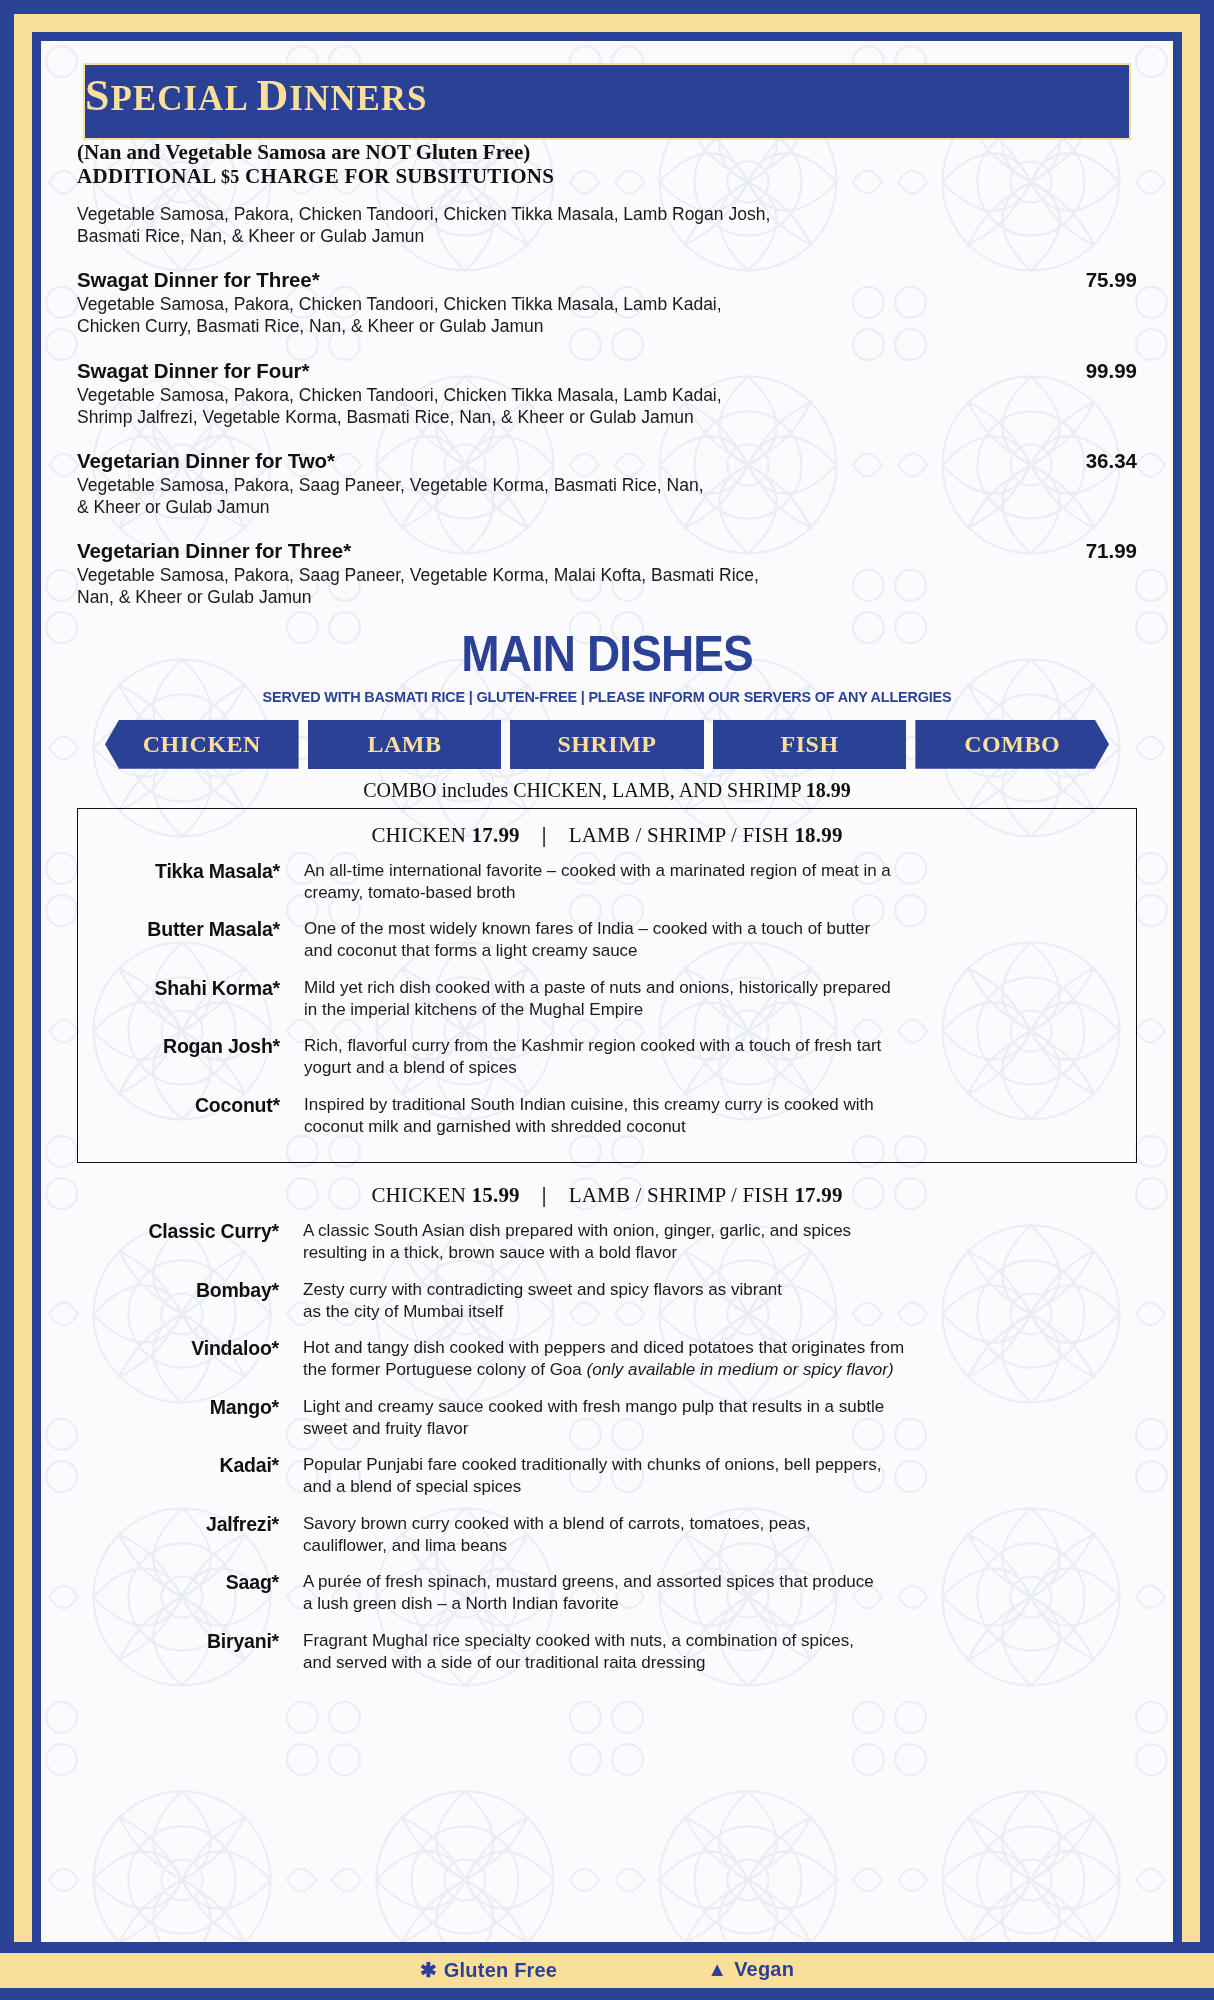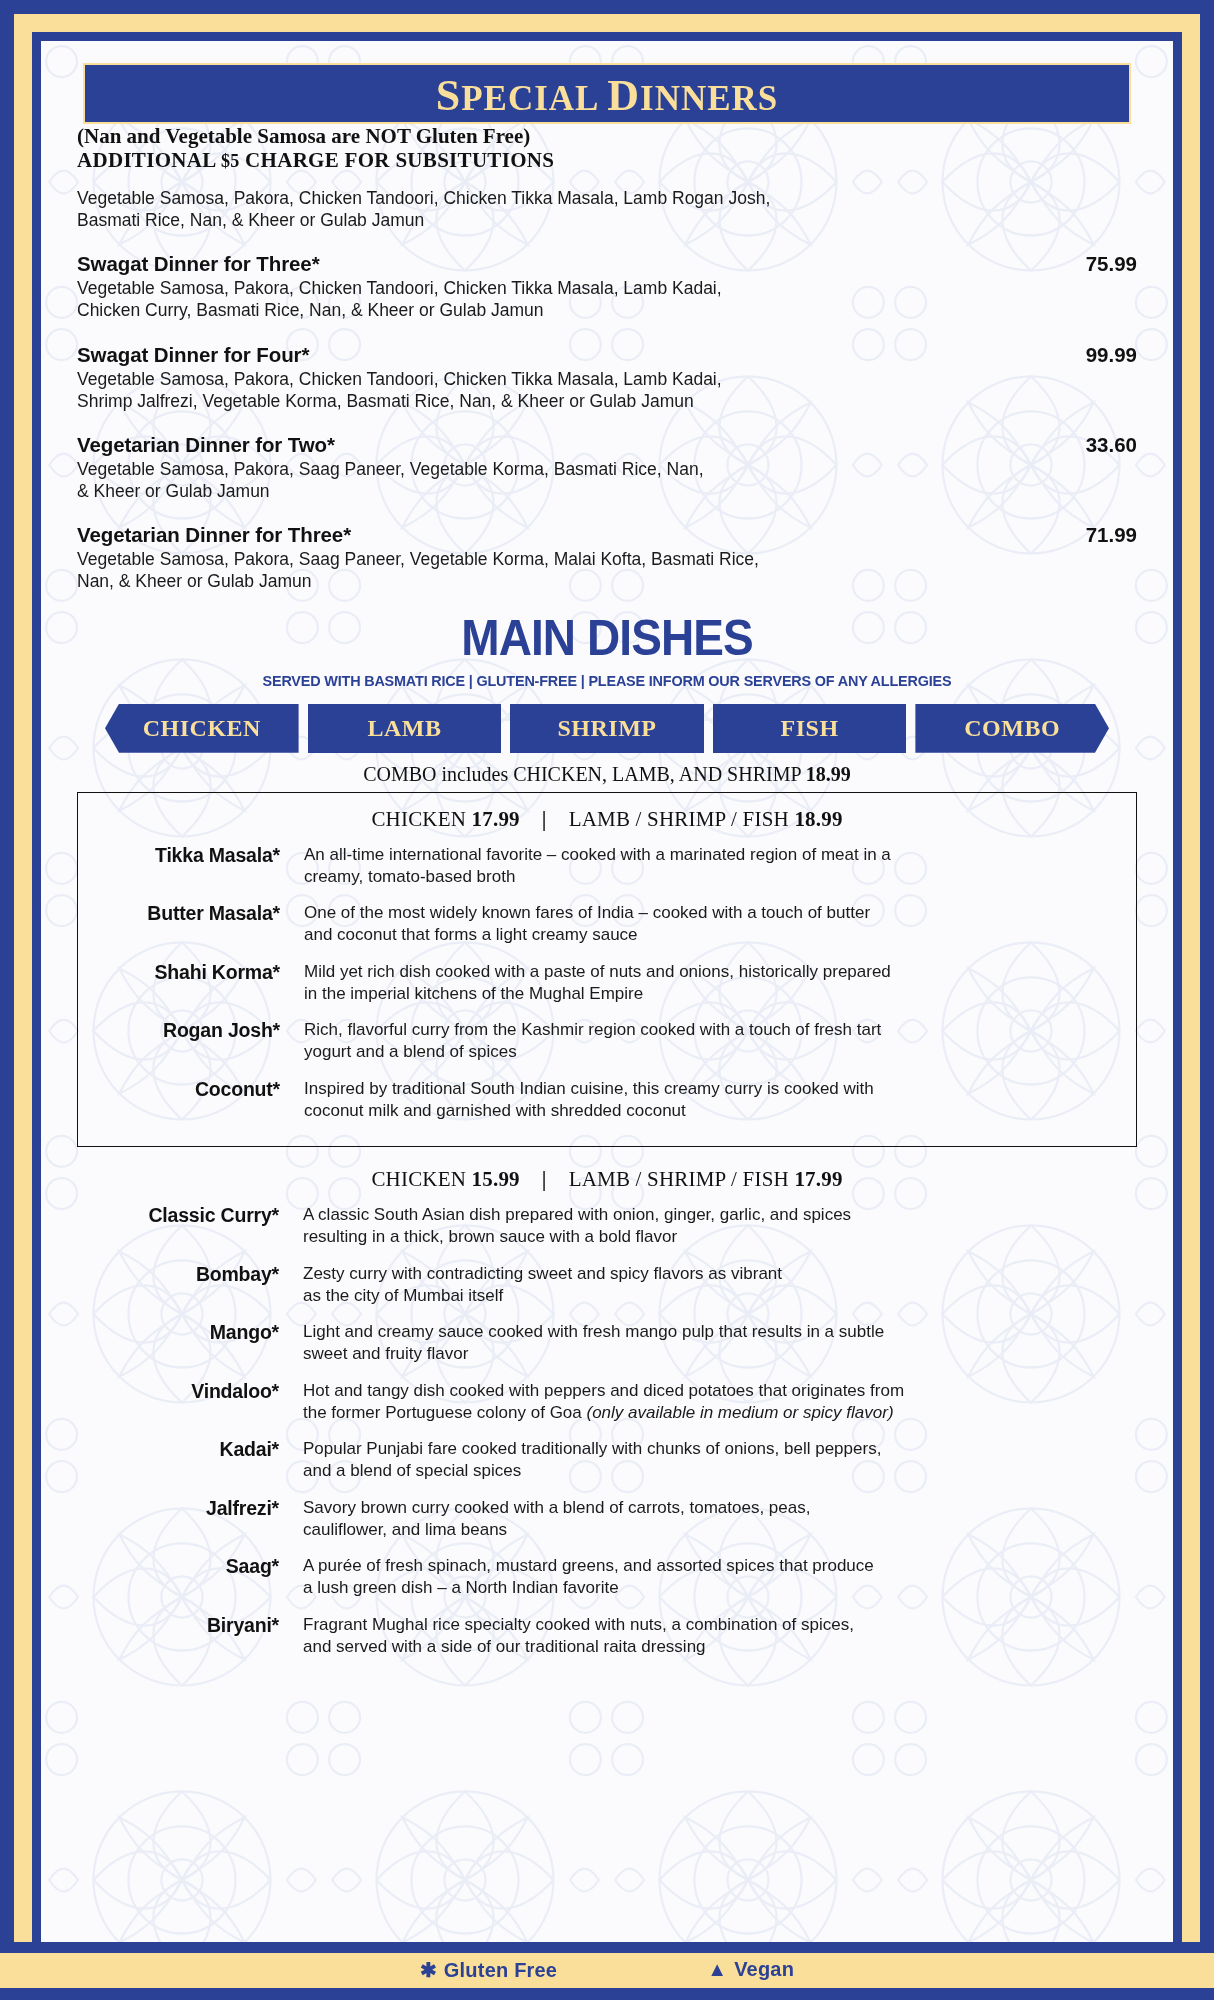--- a/index.html
+++ b/index.html
@@ -52,22 +52,21 @@
     position: relative;
     z-index: 1;
     padding: 22px 36px 0 36px;
     height: 100%;
   }
 
   
   .banner {
     background: #2B4196;
     border: 2px solid #FADF9B;
-    text-align: center;
-    padding: 9px 0 4px 0;
+    padding: 9px 0 20px 0;
     margin: 0 6px;
   }
   .banner-title {
     font-family: "Liberation Serif", serif;
     color: #FADF9B;
     font-weight: bold;
     font-size: 35px;
     letter-spacing: 1px;
     line-height: 1;
   }
@@ -305,21 +304,21 @@
              <span class="dinner-name">Swagat Dinner for Four*</span>
              <span class="dinner-price">99.99</span>
            </div>
            <div class="dinner-desc">Vegetable Samosa, Pakora, Chicken Tandoori, Chicken Tikka Masala, Lamb Kadai,
 Shrimp Jalfrezi, Vegetable Korma, Basmati Rice, Nan, &amp; Kheer or Gulab Jamun</div>
          </div>
 
          <div class="dinner">
            <div class="dinner-head">
              <span class="dinner-name">Vegetarian Dinner for Two*</span>
-             <span class="dinner-price">33.60</span>
+             <span class="dinner-price">36.34</span>
            </div>
            <div class="dinner-desc">Vegetable Samosa, Pakora, Saag Paneer, Vegetable Korma, Basmati Rice, Nan,
 &amp; Kheer or Gulab Jamun</div>
          </div>
 
          <div class="dinner">
            <div class="dinner-head">
              <span class="dinner-name">Vegetarian Dinner for Three*</span>
              <span class="dinner-price">71.99</span>
            </div>
@@ -379,28 +378,28 @@
            <div class="dish-name">Classic Curry*</div>
            <div class="dish-desc">A classic South Asian dish prepared with onion, ginger, garlic, and spices
 resulting in a thick, brown sauce with a bold flavor</div>
          </div>
          <div class="dish">
            <div class="dish-name">Bombay*</div>
            <div class="dish-desc">Zesty curry with contradicting sweet and spicy flavors as vibrant
 as the city of Mumbai itself</div>
          </div>
          <div class="dish">
+           <div class="dish-name">Vindaloo*</div>
+           <div class="dish-desc"><span>Hot and tangy dish cooked with peppers and diced potatoes that originates from
+the former Portuguese colony of Goa </span><i>(only available in medium or spicy flavor)</i></div>
+         </div>
+         <div class="dish">
            <div class="dish-name">Mango*</div>
            <div class="dish-desc">Light and creamy sauce cooked with fresh mango pulp that results in a subtle
 sweet and fruity flavor</div>
-         </div>
-         <div class="dish">
-           <div class="dish-name">Vindaloo*</div>
-           <div class="dish-desc"><span>Hot and tangy dish cooked with peppers and diced potatoes that originates from
-the former Portuguese colony of Goa </span><i>(only available in medium or spicy flavor)</i></div>
          </div>
          <div class="dish">
            <div class="dish-name">Kadai*</div>
            <div class="dish-desc">Popular Punjabi fare cooked traditionally with chunks of onions, bell peppers,
 and a blend of special spices</div>
          </div>
          <div class="dish">
            <div class="dish-name">Jalfrezi*</div>
            <div class="dish-desc">Savory brown curry cooked with a blend of carrots, tomatoes, peas,
 cauliflower, and lima beans</div>

